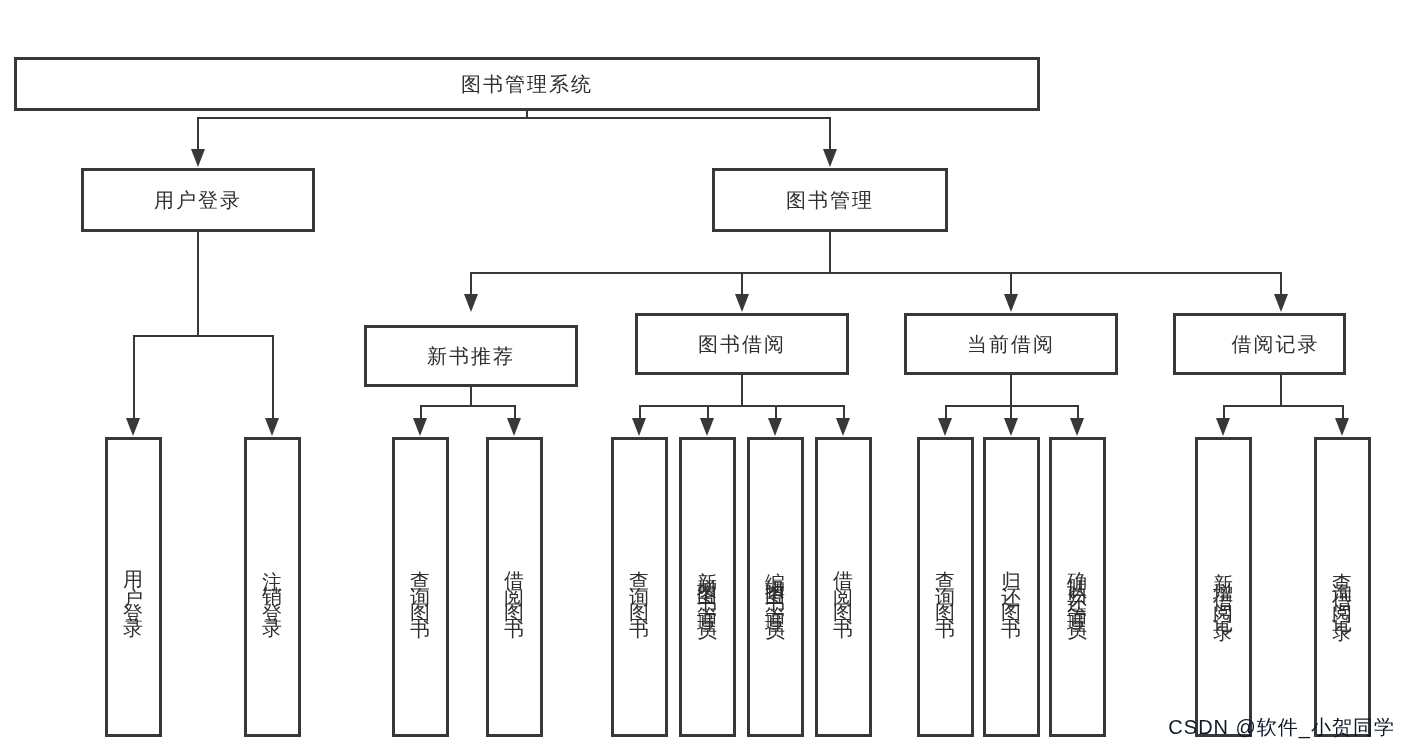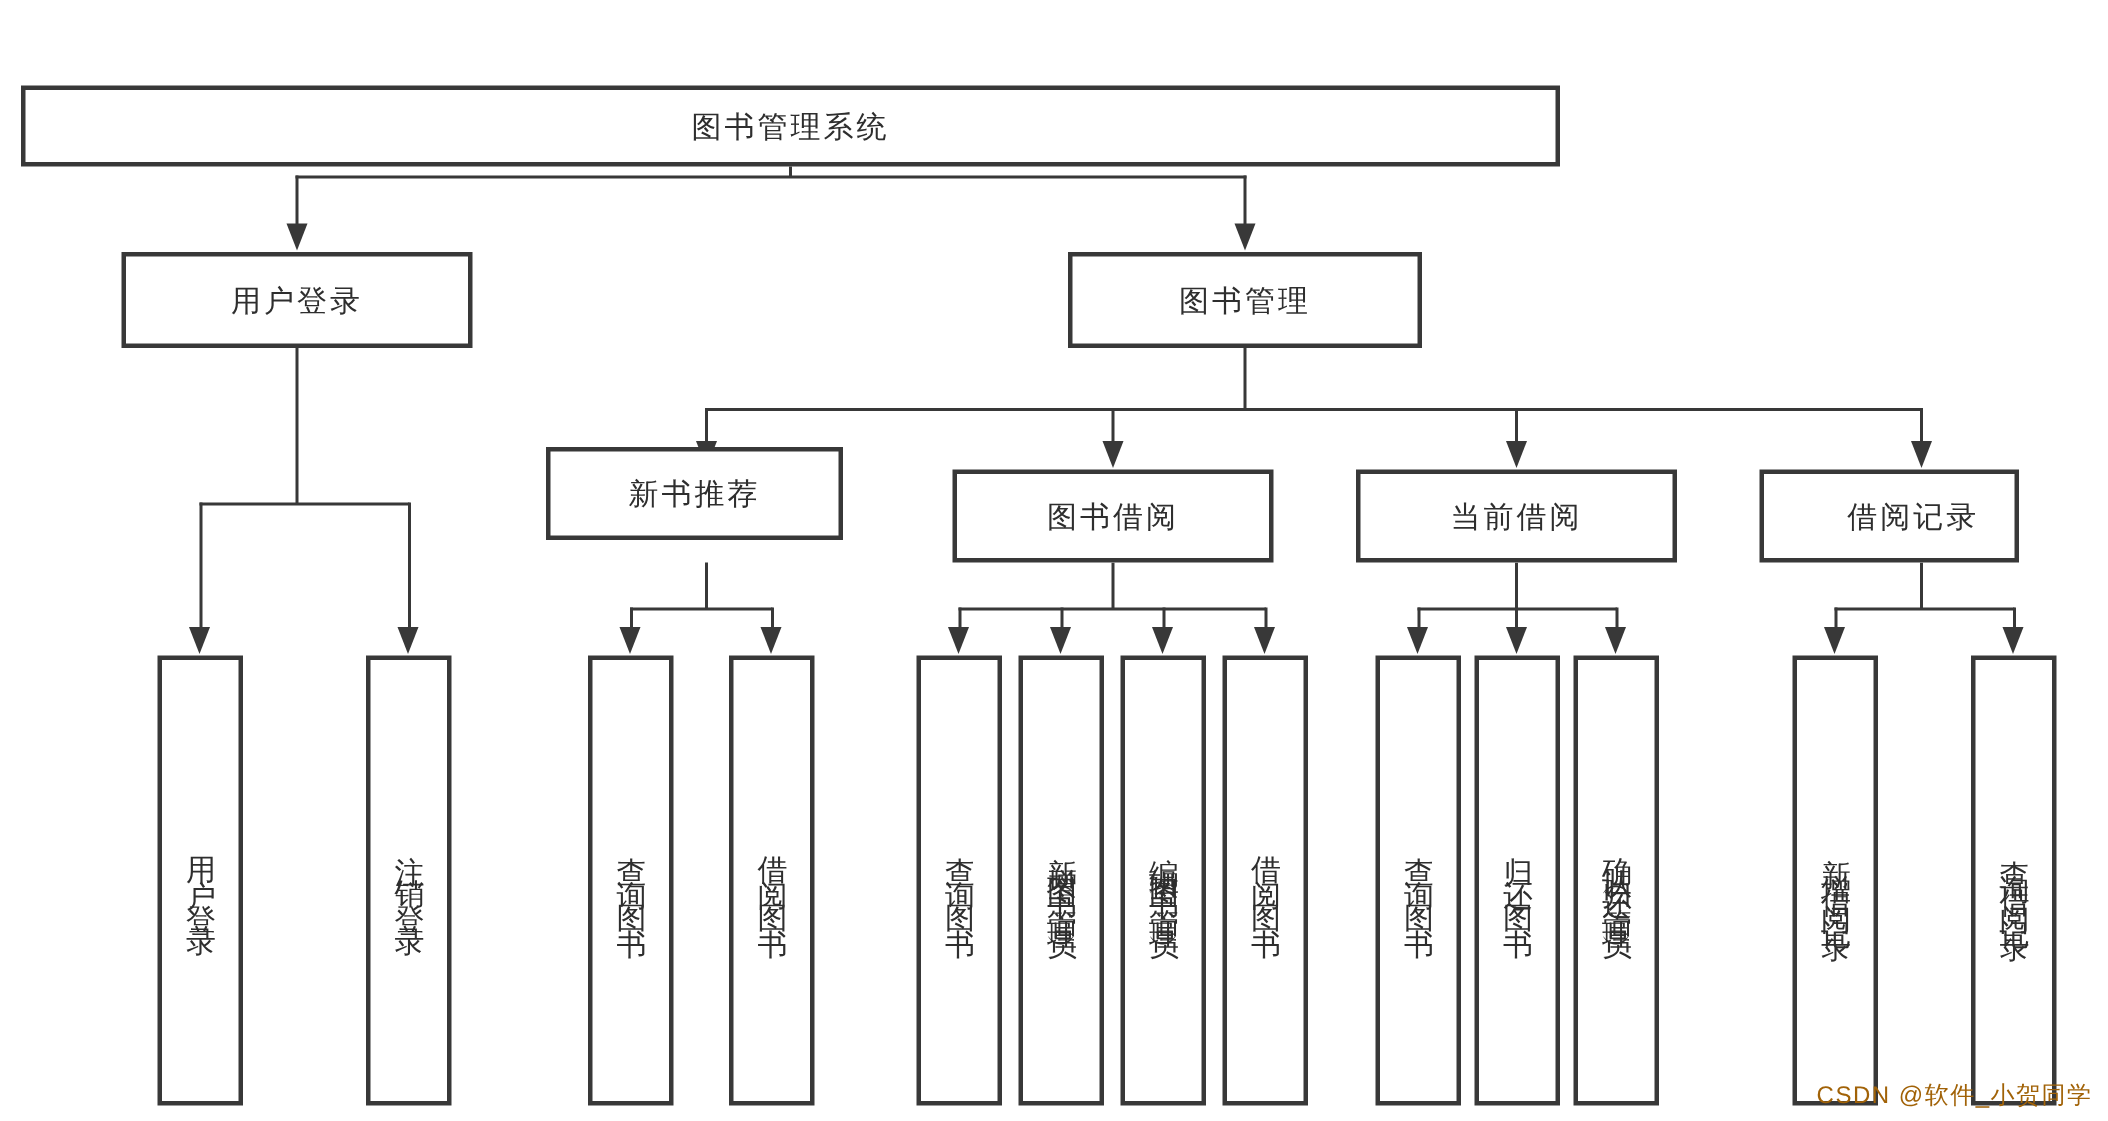--- a/index.html
+++ b/index.html
@@ -45,22 +45,22 @@
     width: 0; height: 0;
     border-left: 7px solid transparent;
     border-right: 7px solid transparent;
     border-top: 18px solid #383838;
     z-index: 1;
   }
   .watermark {
     position: absolute;
     right: 10px;
     bottom: 6px;
-    font-size: 16px;
-    color: #a16207;
+    font-size: 20px;
+    color: #0f172a;
     letter-spacing: 1px;
     white-space: nowrap;
     z-index: 3;
   }
 </style>
 </head>
 <body>
 
 <div class="canvas">
 
@@ -93,21 +93,21 @@
   <div class="hl" style="left:470px; top:272px; width:811px;"></div>
   <div class="vl" style="left:470px; top:272px; height:24px;"></div>
   <div class="arrow" style="left:464px; top:294px;"></div>
   <div class="vl" style="left:741px; top:272px; height:24px;"></div>
   <div class="arrow" style="left:735px; top:294px;"></div>
   <div class="vl" style="left:1010px; top:272px; height:24px;"></div>
   <div class="arrow" style="left:1004px; top:294px;"></div>
   <div class="vl" style="left:1280px; top:272px; height:24px;"></div>
   <div class="arrow" style="left:1274px; top:294px;"></div>
 
-  <div class="box h" style="left:364px; top:298px; width:198px; height:62px;">
+  <div class="box h" style="left:364px; top:325px; width:214px; height:62px;">
     <span>新书推荐</span>
   </div>
   <div class="box h" style="left:904px; top:313px; width:214px; height:62px;">
     <span>当前借阅</span>
   </div>
   <div class="box h" style="left:635px; top:313px; width:214px; height:62px;">
     <span>图书借阅</span>
   </div>
   <div class="box h" style="left:1173px; top:313px; width:173px; height:62px;padding-left:32px;">
     <span>借阅记录</span>

